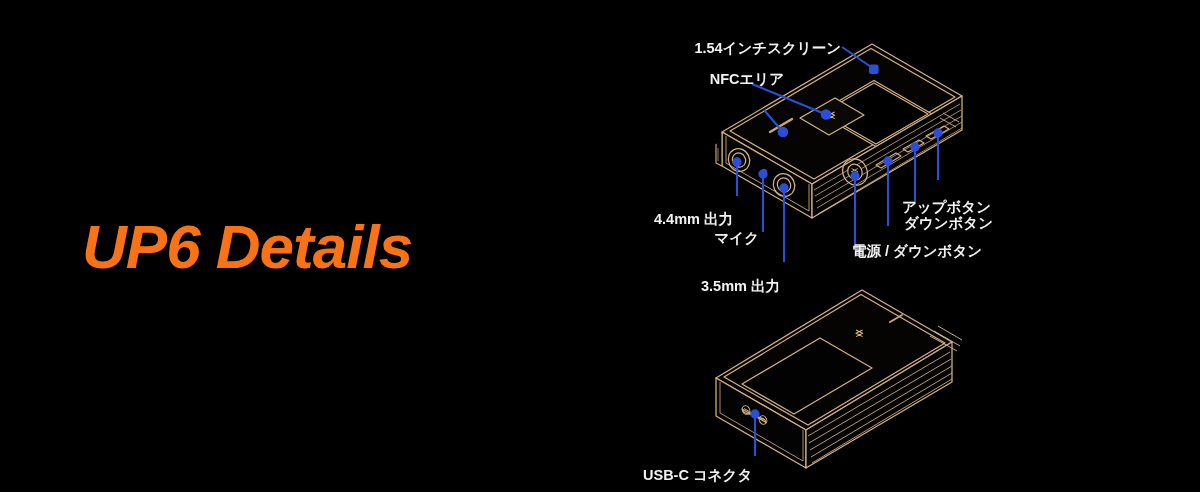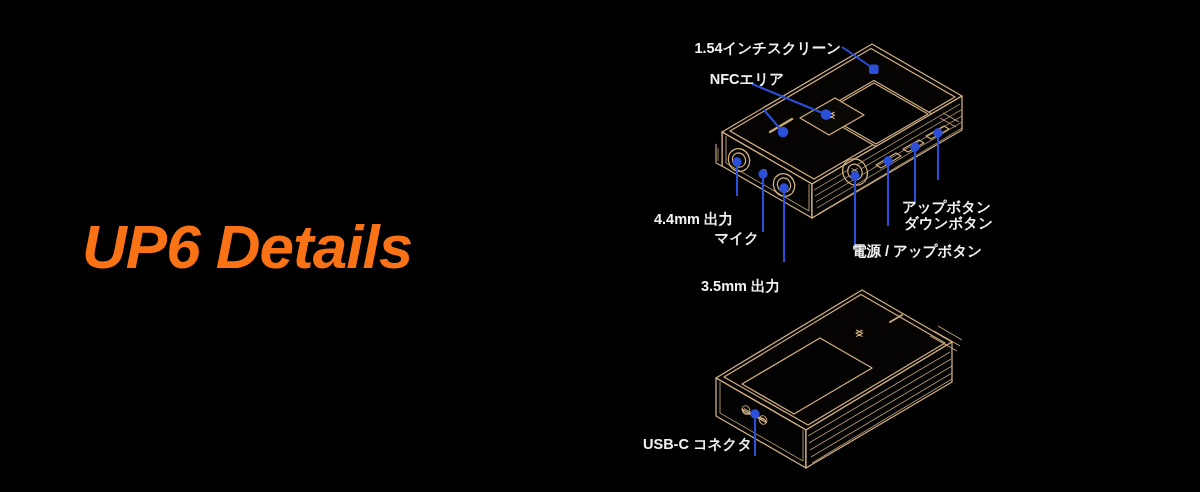--- a/index.html
+++ b/index.html
@@ -194,17 +194,17 @@
 
   <div class="callout rt" style="left:841px;top:41px;">1.54インチスクリーン</div>
   <div class="callout rt" style="left:784px;top:72px;">NFCエリア</div>
 
   <div class="callout rt" style="left:733px;top:212px;">4.4mm 出力</div>
   <div class="callout rt" style="left:759px;top:231px;">マイク</div>
   <div class="callout rt" style="left:780px;top:279px;">3.5mm 出力</div>
 
   <div class="callout" style="left:902px;top:164px;margin-top:36px;">アップボタン</div>
   <div class="callout" style="left:878px;top:216px;margin-left:26px;">ダウンボタン</div>
-  <div class="callout" style="left:852px;top:244px;">電源 / アップボタン</div>
-
-  <div class="callout" style="left:643px;top:437px;">USB-C コネクタ</div>
+  <div class="callout" style="left:852px;top:244px;">電源 / ダウンボタン</div>
+
+  <div class="callout" style="left:643px;top:468px;">USB-C コネクタ</div>
 
 </div>
 
 </body></html>

